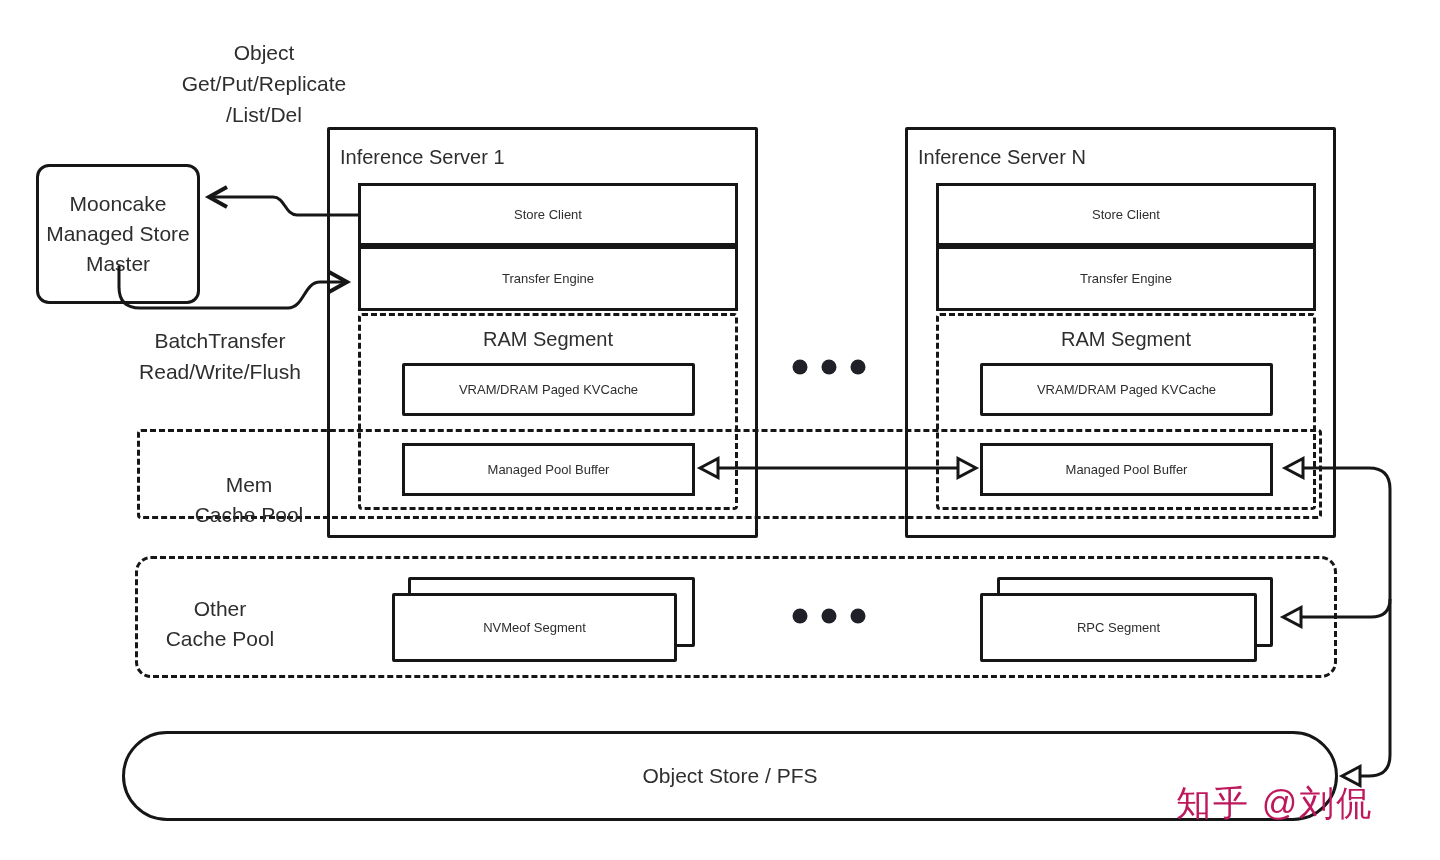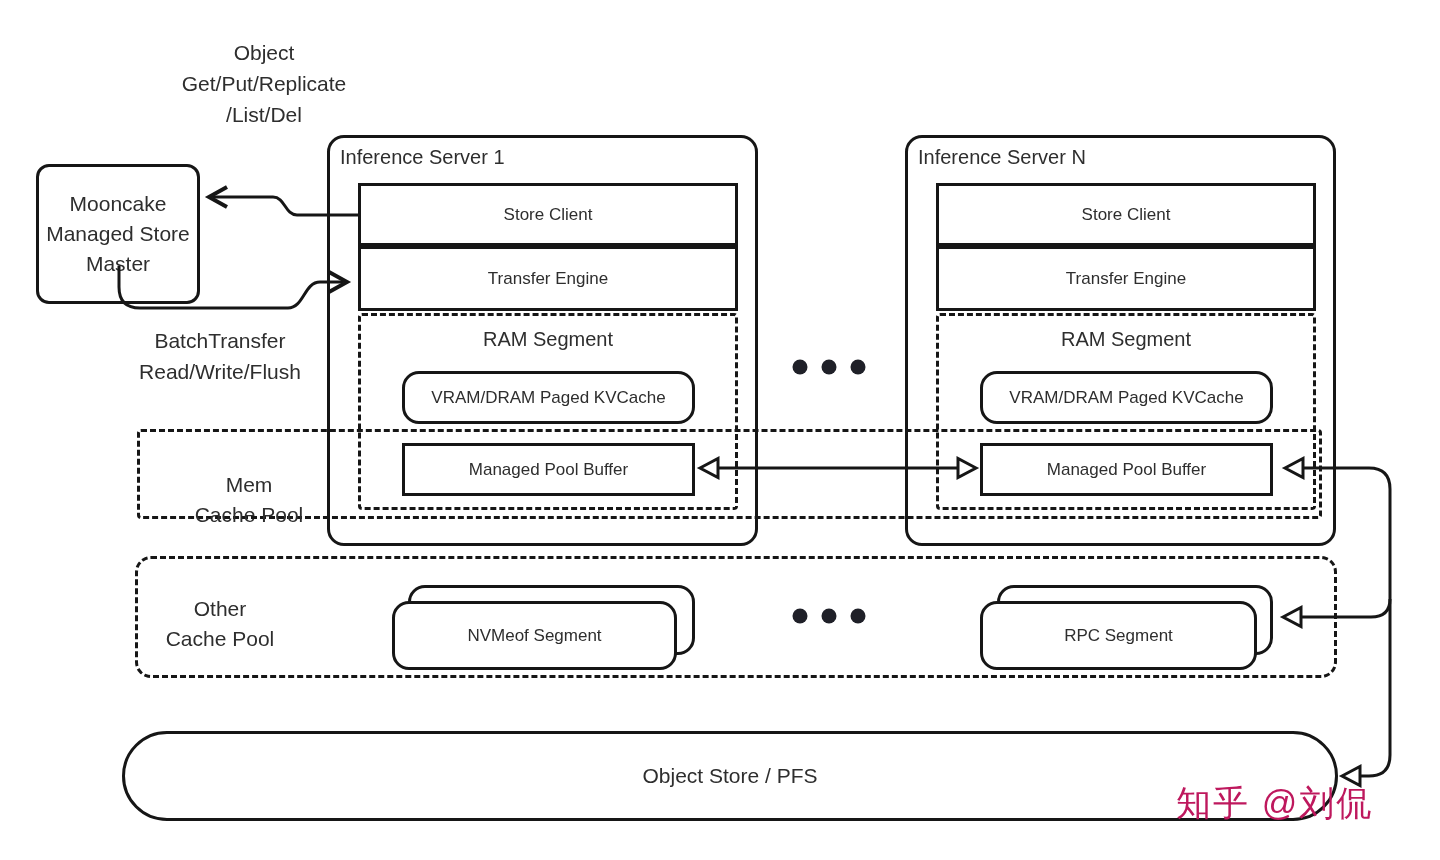--- a/index.html
+++ b/index.html
@@ -9,25 +9,25 @@
   }
   html,body{margin:0;padding:0;background:#fff;}
   .stage{
     position:relative;width:1440px;height:860px;background:var(--bg);
     font-family:"Liberation Sans","DejaVu Sans",sans-serif;
     color:var(--text);overflow:hidden;
   }
   .box{
     position:absolute;border:3px solid var(--line);background:#fff;
     border-radius:9px;display:flex;align-items:center;justify-content:center;
-    font-size:17px;color:var(--text);box-sizing:border-box;
+    font-size:13px;color:var(--text);box-sizing:border-box;
   }
   .sq{border-radius:0;}
   .r13{border-radius:13px;margin-top:36px;}
-  .r10{border-radius:17px;margin-top:8px;}
+  .r10{border-radius:2px;}
   .dash{
     position:absolute;border:3px dashed var(--line);background:transparent;
     border-radius:4px;box-sizing:border-box;
   }
   .r16{border-radius:16px;}
   .stadium{border-radius:46px;}
   .lbl{
     position:absolute;display:flex;flex-direction:column;align-items:center;
     justify-content:flex-start;font-size:21px;line-height:31px;color:var(--text);
     text-align:center;

